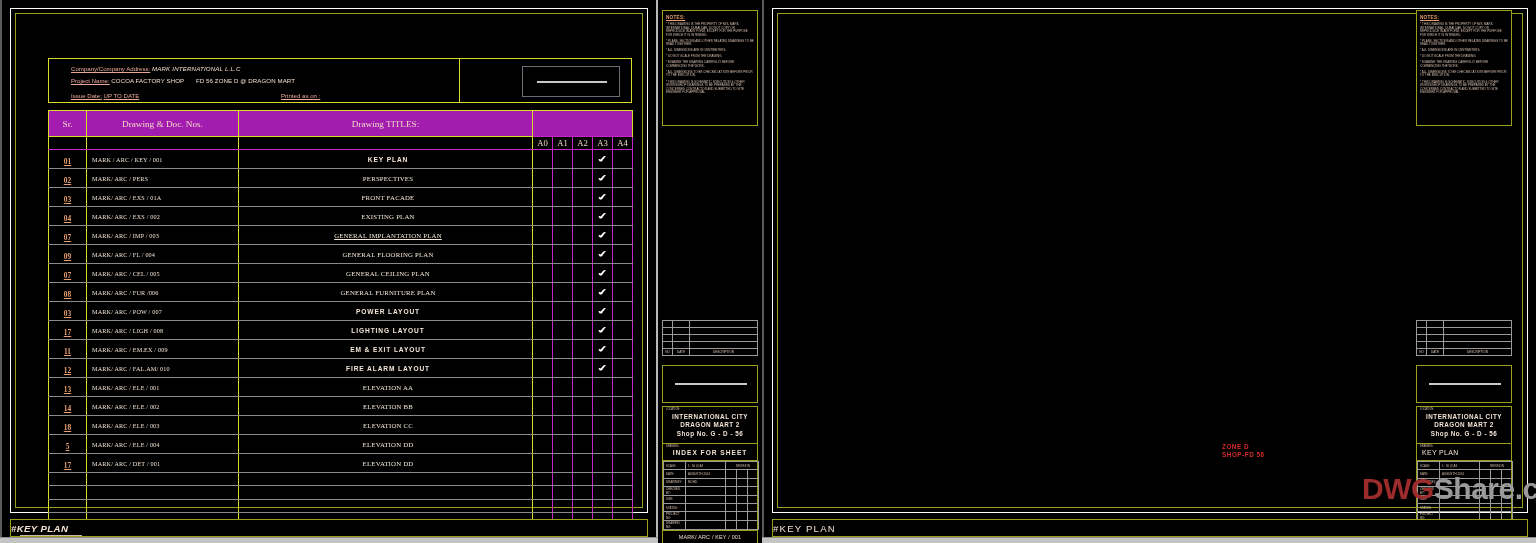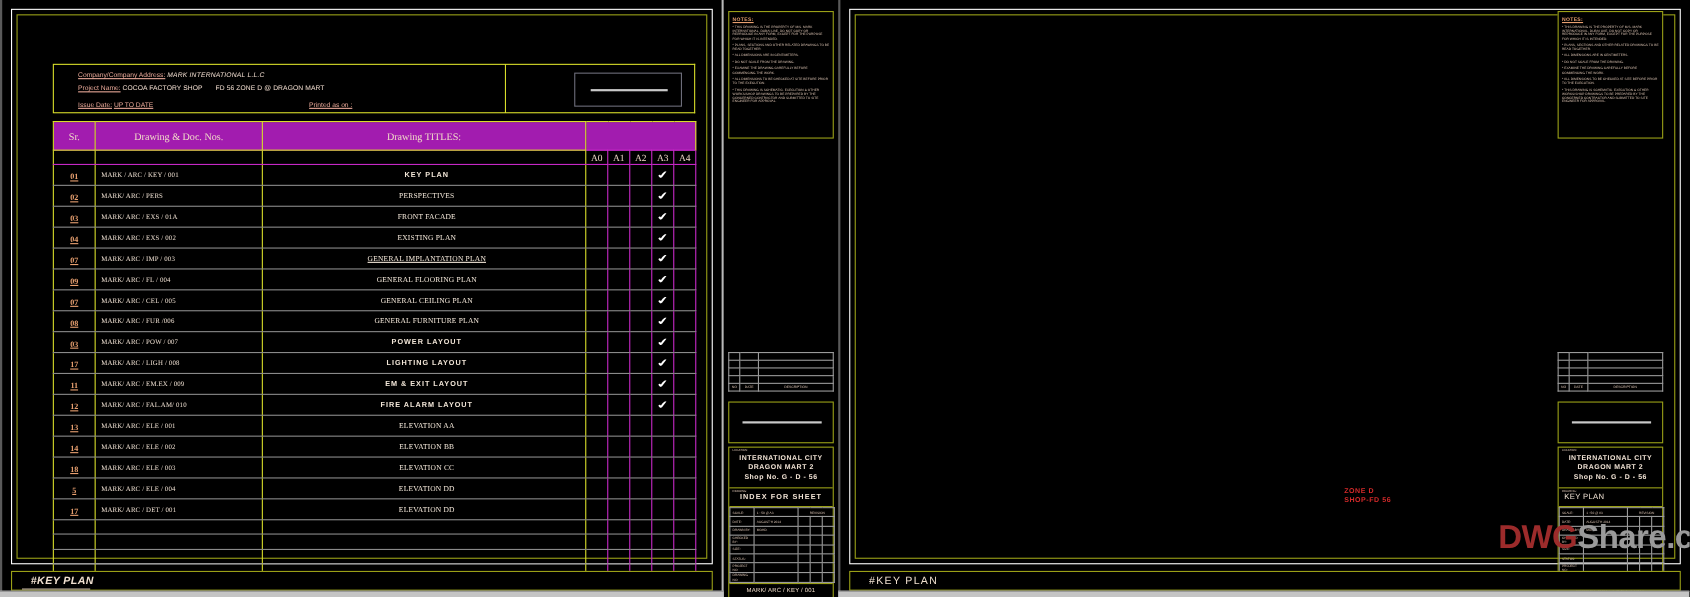--- a/index.html
+++ b/index.html
@@ -112,21 +112,21 @@
   .fields { width: 96px; border-collapse: collapse; }
   .fields td { border: 1px solid #9a9a9a; height: 8.2px; font-size: 2.9px; color: #d8c0b0; padding-left: 2px; }
   .f-lbl { width: 22px; }
   .f-val { width: 40px; color: #e0cdbc; }
   .f-rv  { width: 11px; }
   .f-hdr { color: #d8c0b0; font-size: 2.9px; text-align:center; }
   .tb-dno { border-top: 1px solid #9aa017; text-align: center; padding: 2.5px 0 3px; color: #f0dcc8; font-size: 5.4px; letter-spacing: .2px; }
 
   
   .tabbar { position: absolute; left: 8px; bottom: 6px; right: 8px; height: 18px; border: 1px solid #9aa017; background: #000; }
-  .tab-lbl { position: absolute; left: 17px; top: 3px; color: #f0e0d0; font-size: 9.6px; font-style: italic; font-weight: bold; letter-spacing: .4px; }
+  .tab-lbl { position: absolute; left: 0; top: 3px; color: #f0e0d0; font-size: 9.6px; font-style: italic; font-weight: bold; letter-spacing: .4px; }
   .tab-lbl.norm { font-style: normal; font-weight: normal; letter-spacing: 1.2px; }
   .tab-ul { position: absolute; left: 9px; top: 15px; width: 62px; height: 1px; background: #c8b8a8; }
   .scrollrail { position: absolute; left: 0; bottom: 0; height: 6px; background: #c4c4c4; border-top: 1px solid #8f8f8f; }
   .annot { position: absolute; color: #d42a2a; font-size: 6.4px; font-weight: bold; letter-spacing: .5px; line-height: 8px; white-space: nowrap; }
 
   
   .wm { position: absolute; left: 1362px; top: 472px; font-size: 30px; font-weight: bold; letter-spacing: -.5px; pointer-events: none; }
   .wm .a { color: #9c2b2b; }
   .wm .b { color: #9a9a9a; }
 </style>

